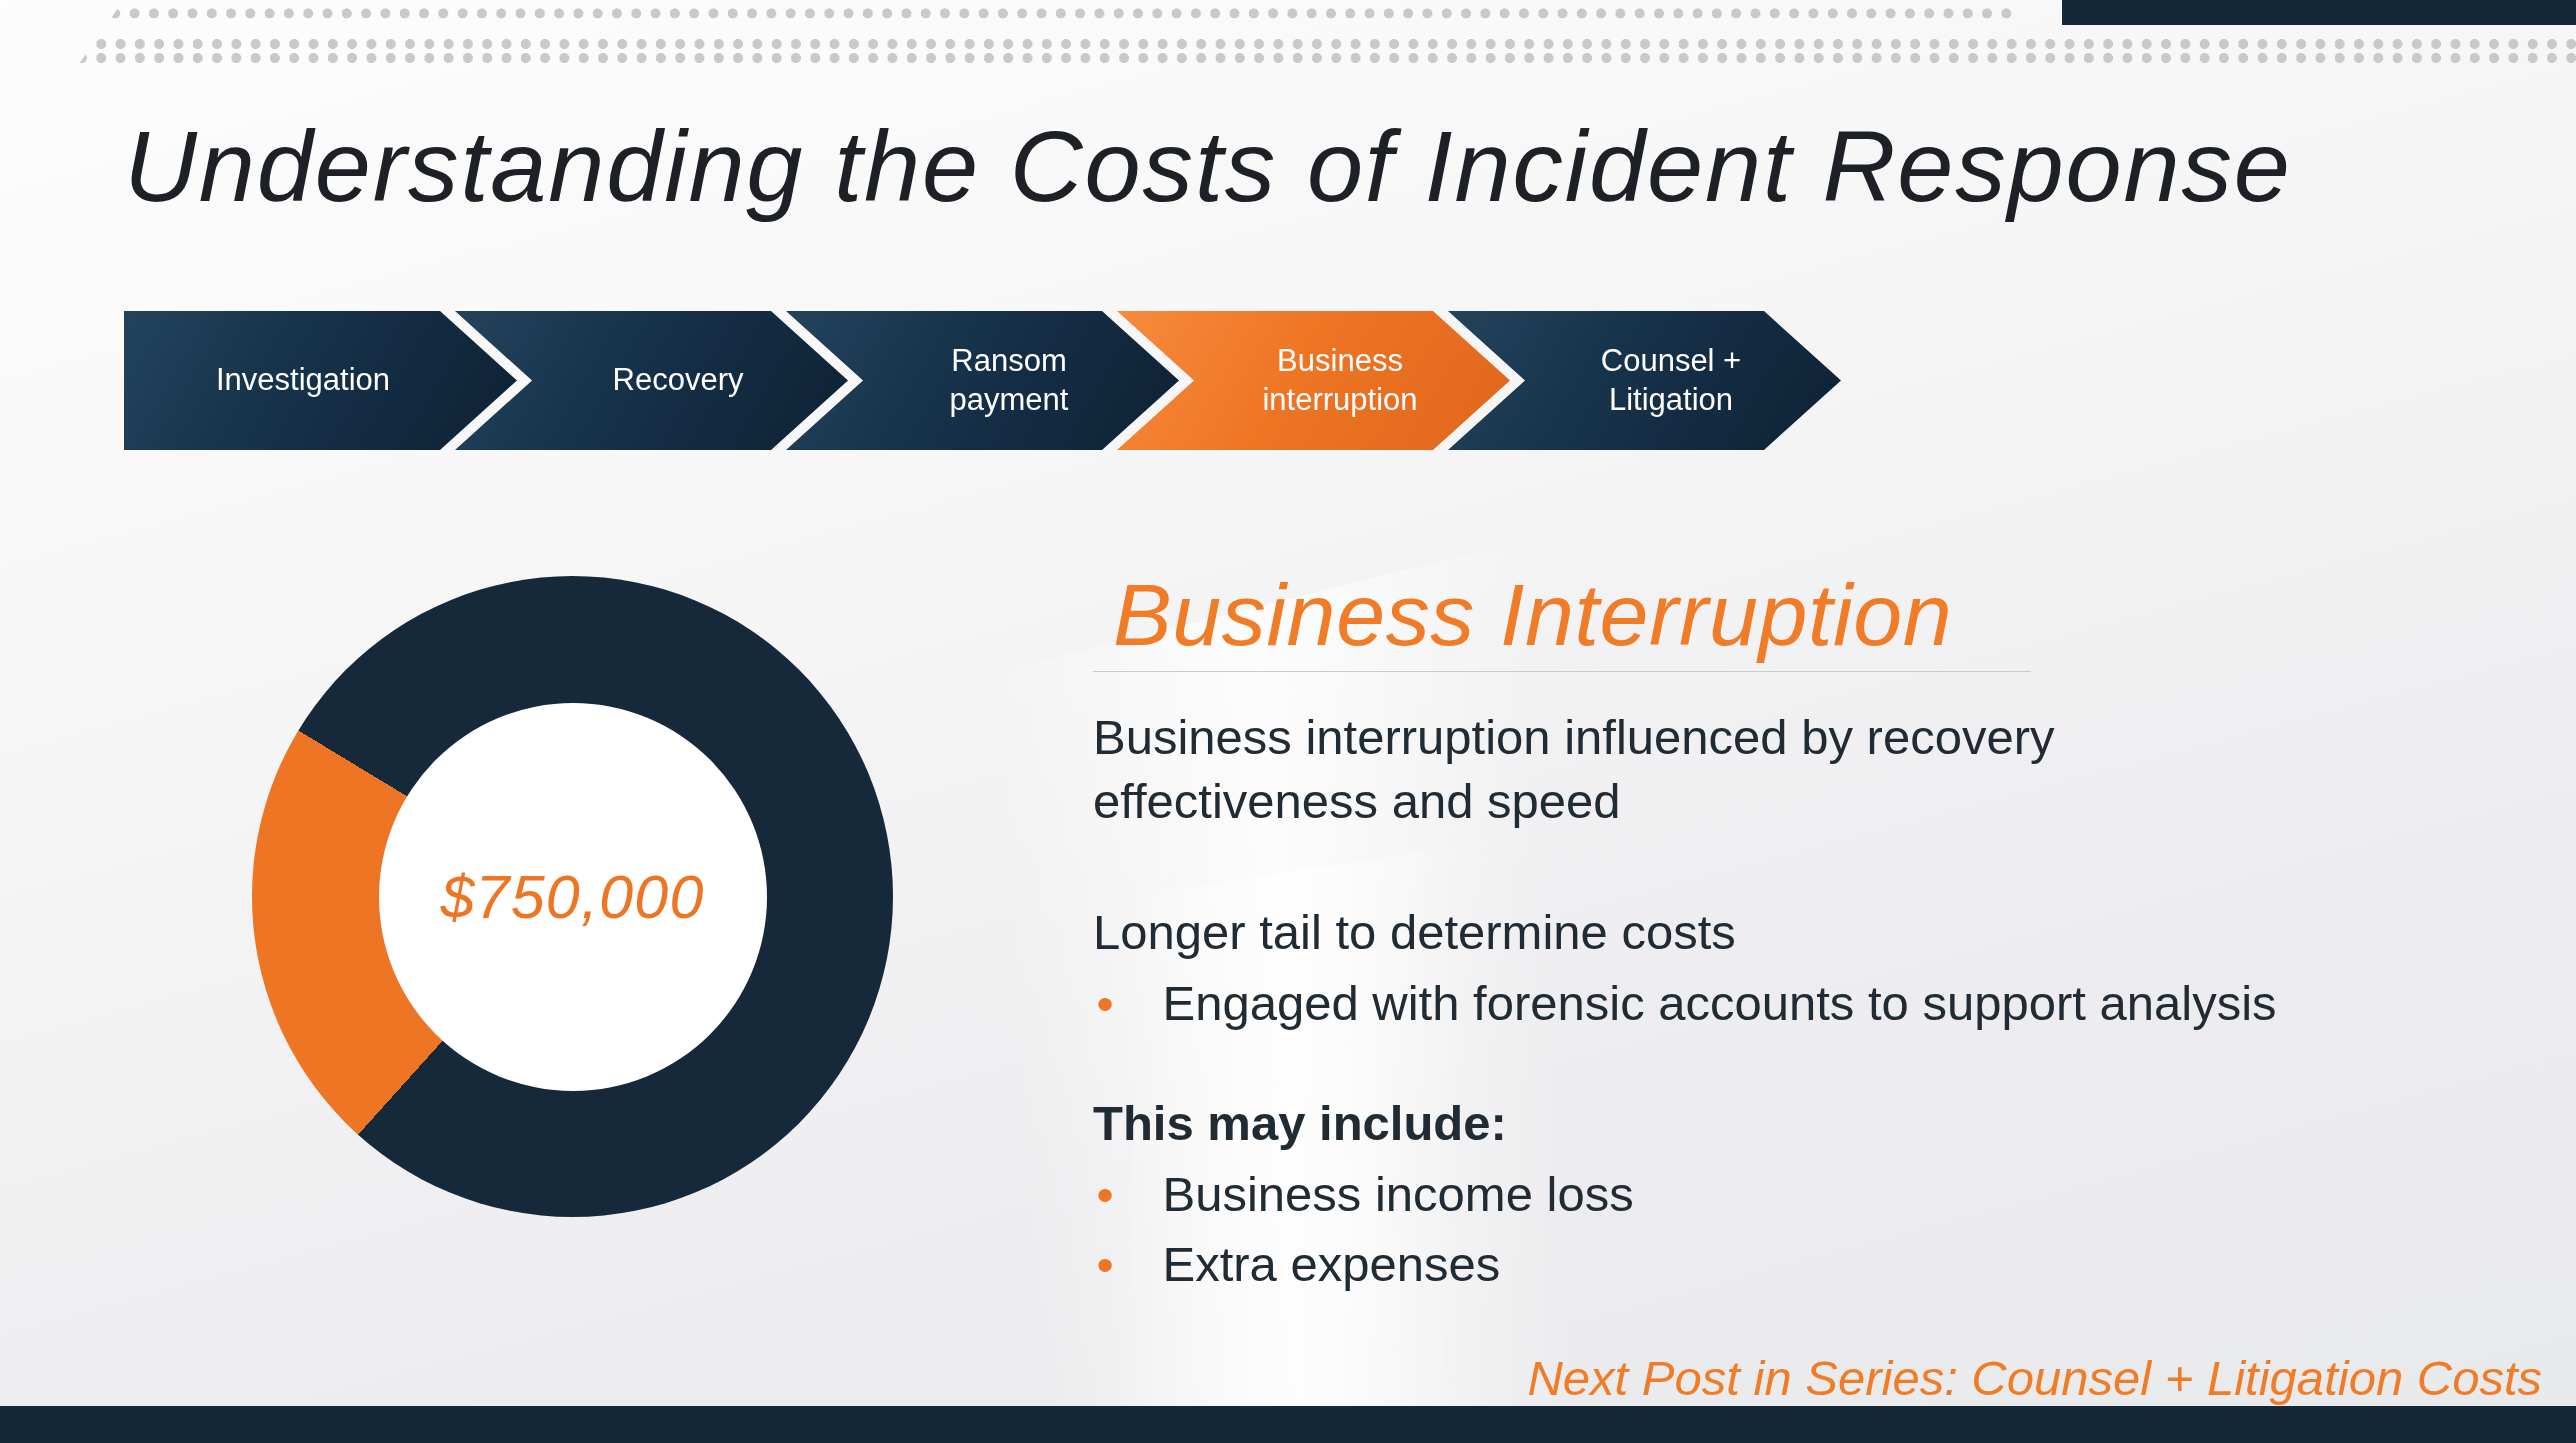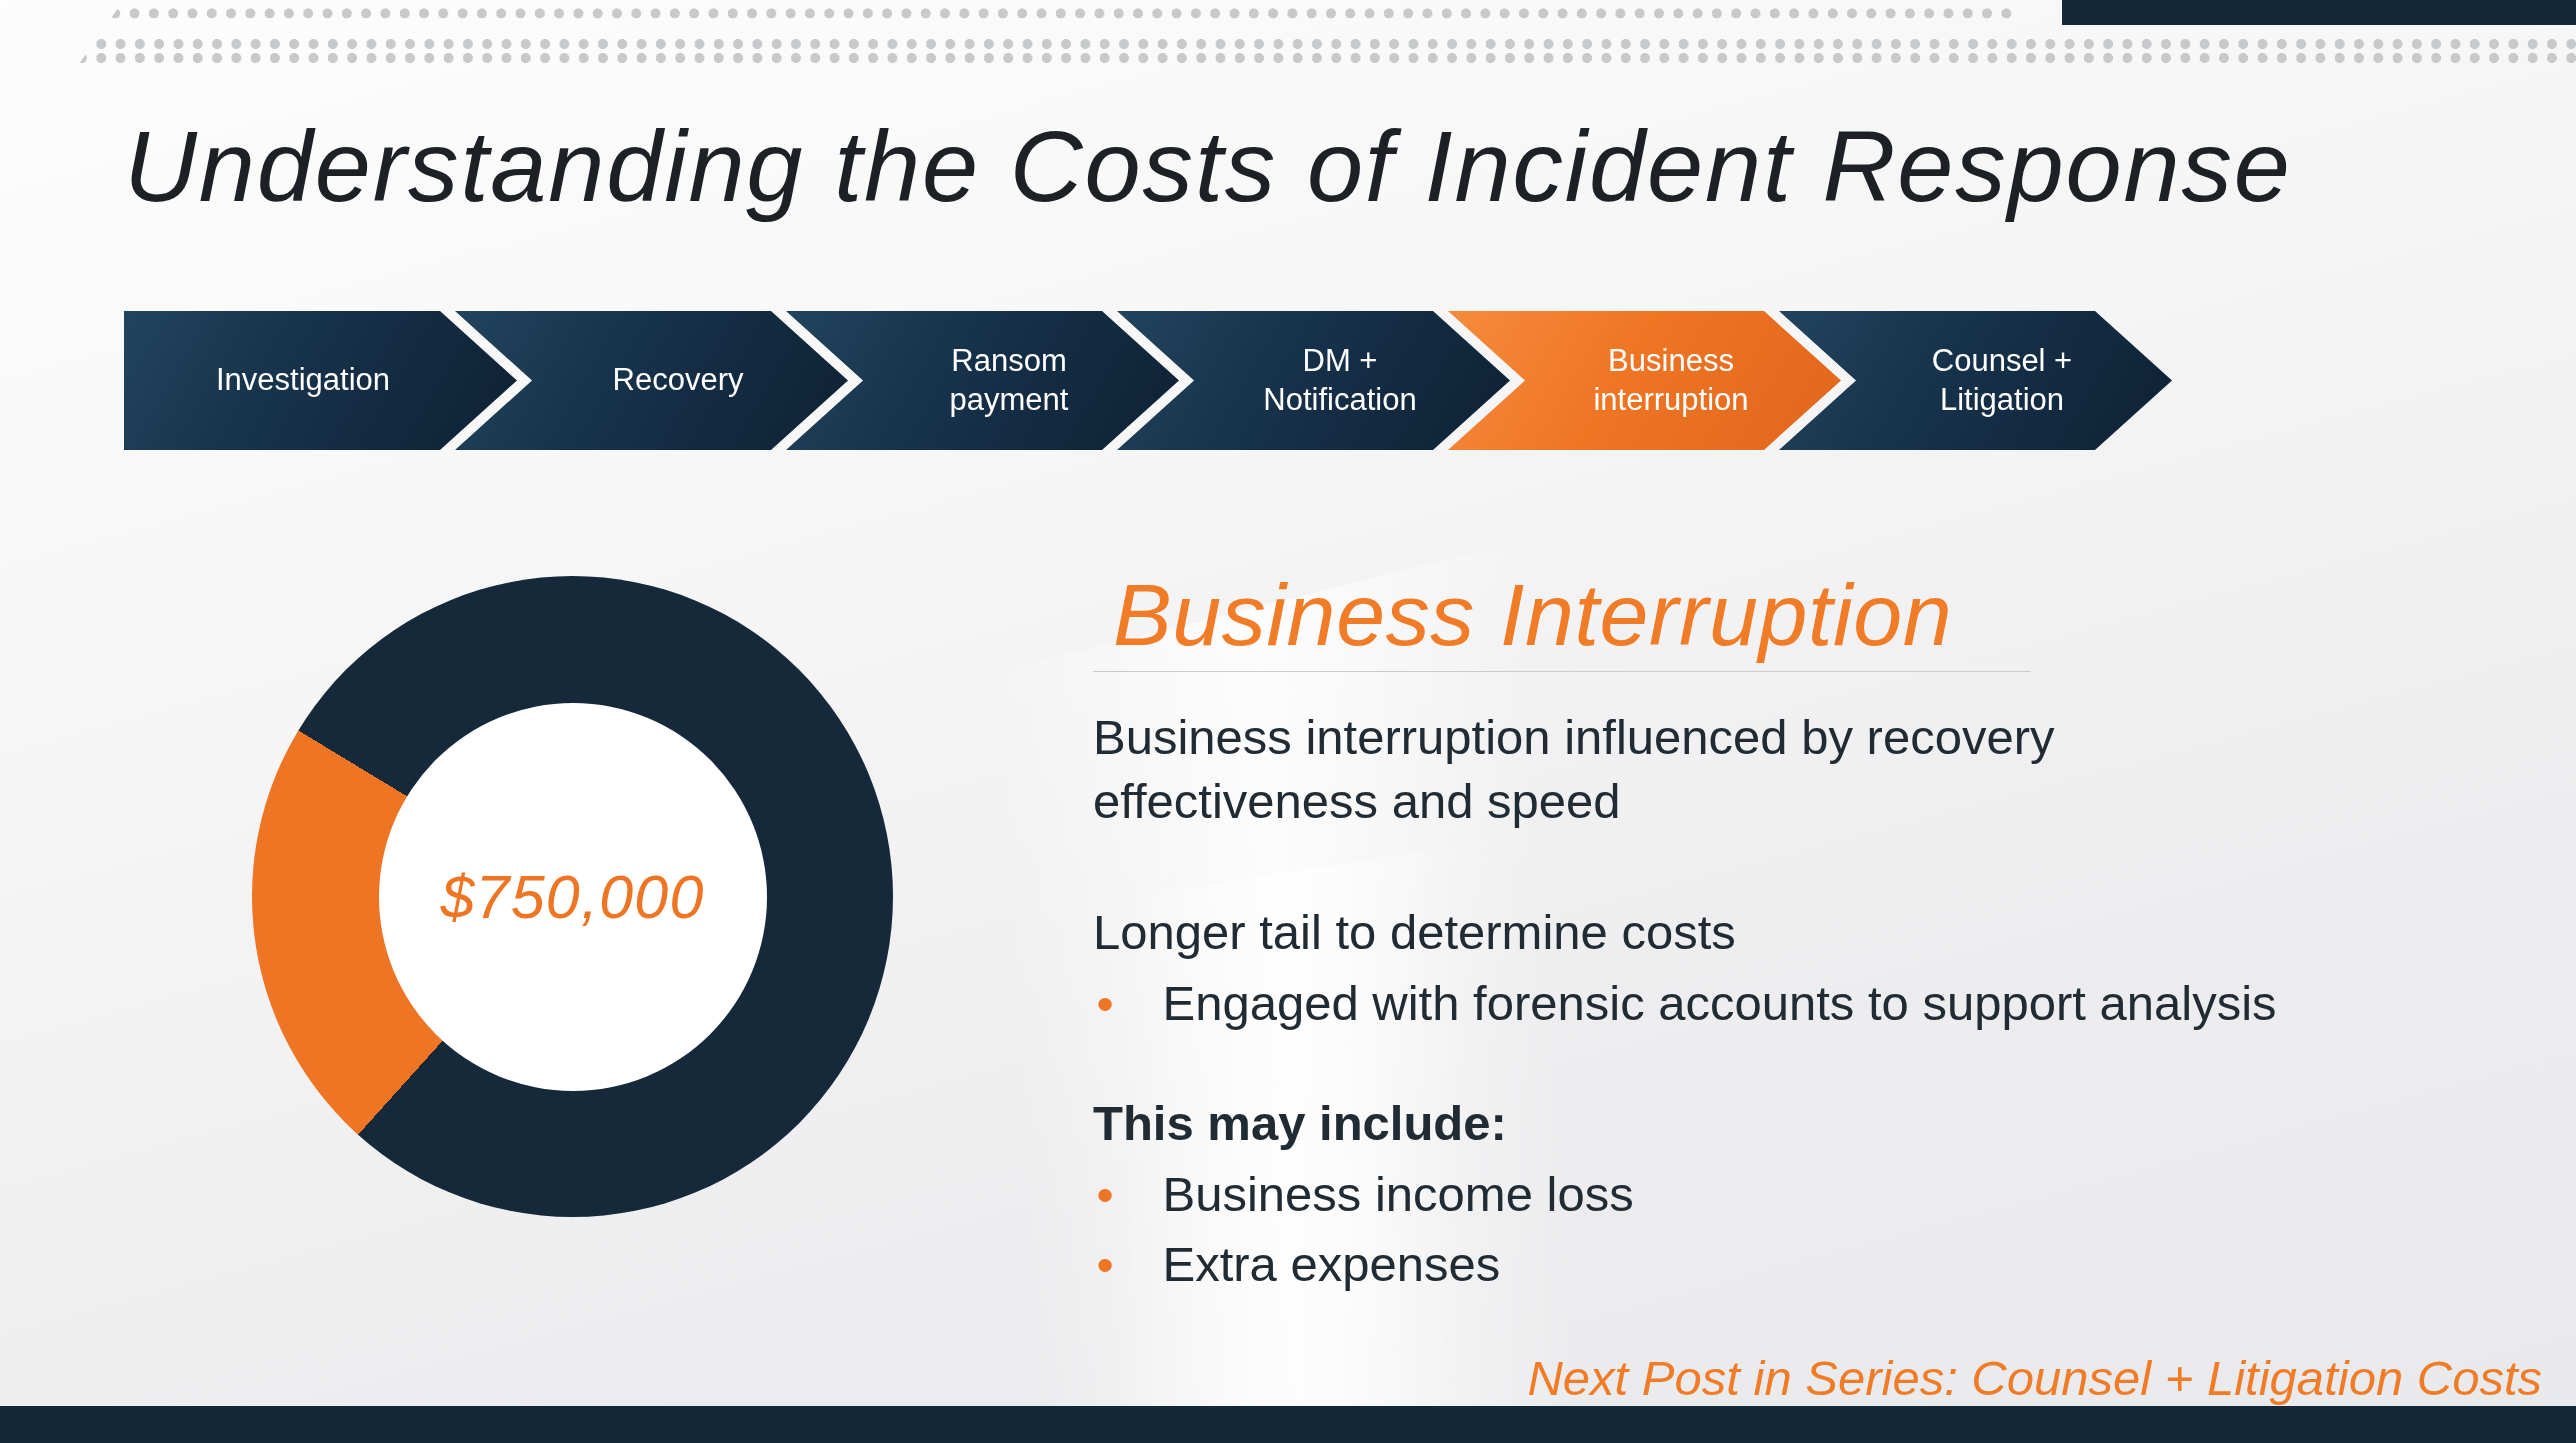--- a/index.html
+++ b/index.html
@@ -152,23 +152,20 @@
   <div class="flow">
     <div class="chev">
       <span class="chev-label">Investigation</span>
     </div>
     <div class="chev">
       <span class="chev-label">Recovery</span>
     </div>
     <div class="chev">
       <span class="chev-label">Ransom payment</span>
     </div>
-    <div class="chev">
-      <span class="chev-label">DM + Notification</span>
-    </div>
     <div class="chev active">
       <span class="chev-label">Business interruption</span>
     </div>
     <div class="chev">
       <span class="chev-label">Counsel + Litigation</span>
     </div>
   </div>
 
   <div class="donut" style="background: conic-gradient(from 222deg, rgb(238, 117, 36) 0deg, rgb(238, 117, 36) 79.2deg, rgb(22, 41, 59) 79.2deg, rgb(22, 41, 59) 360deg);">
     <div class="donut-hole">

